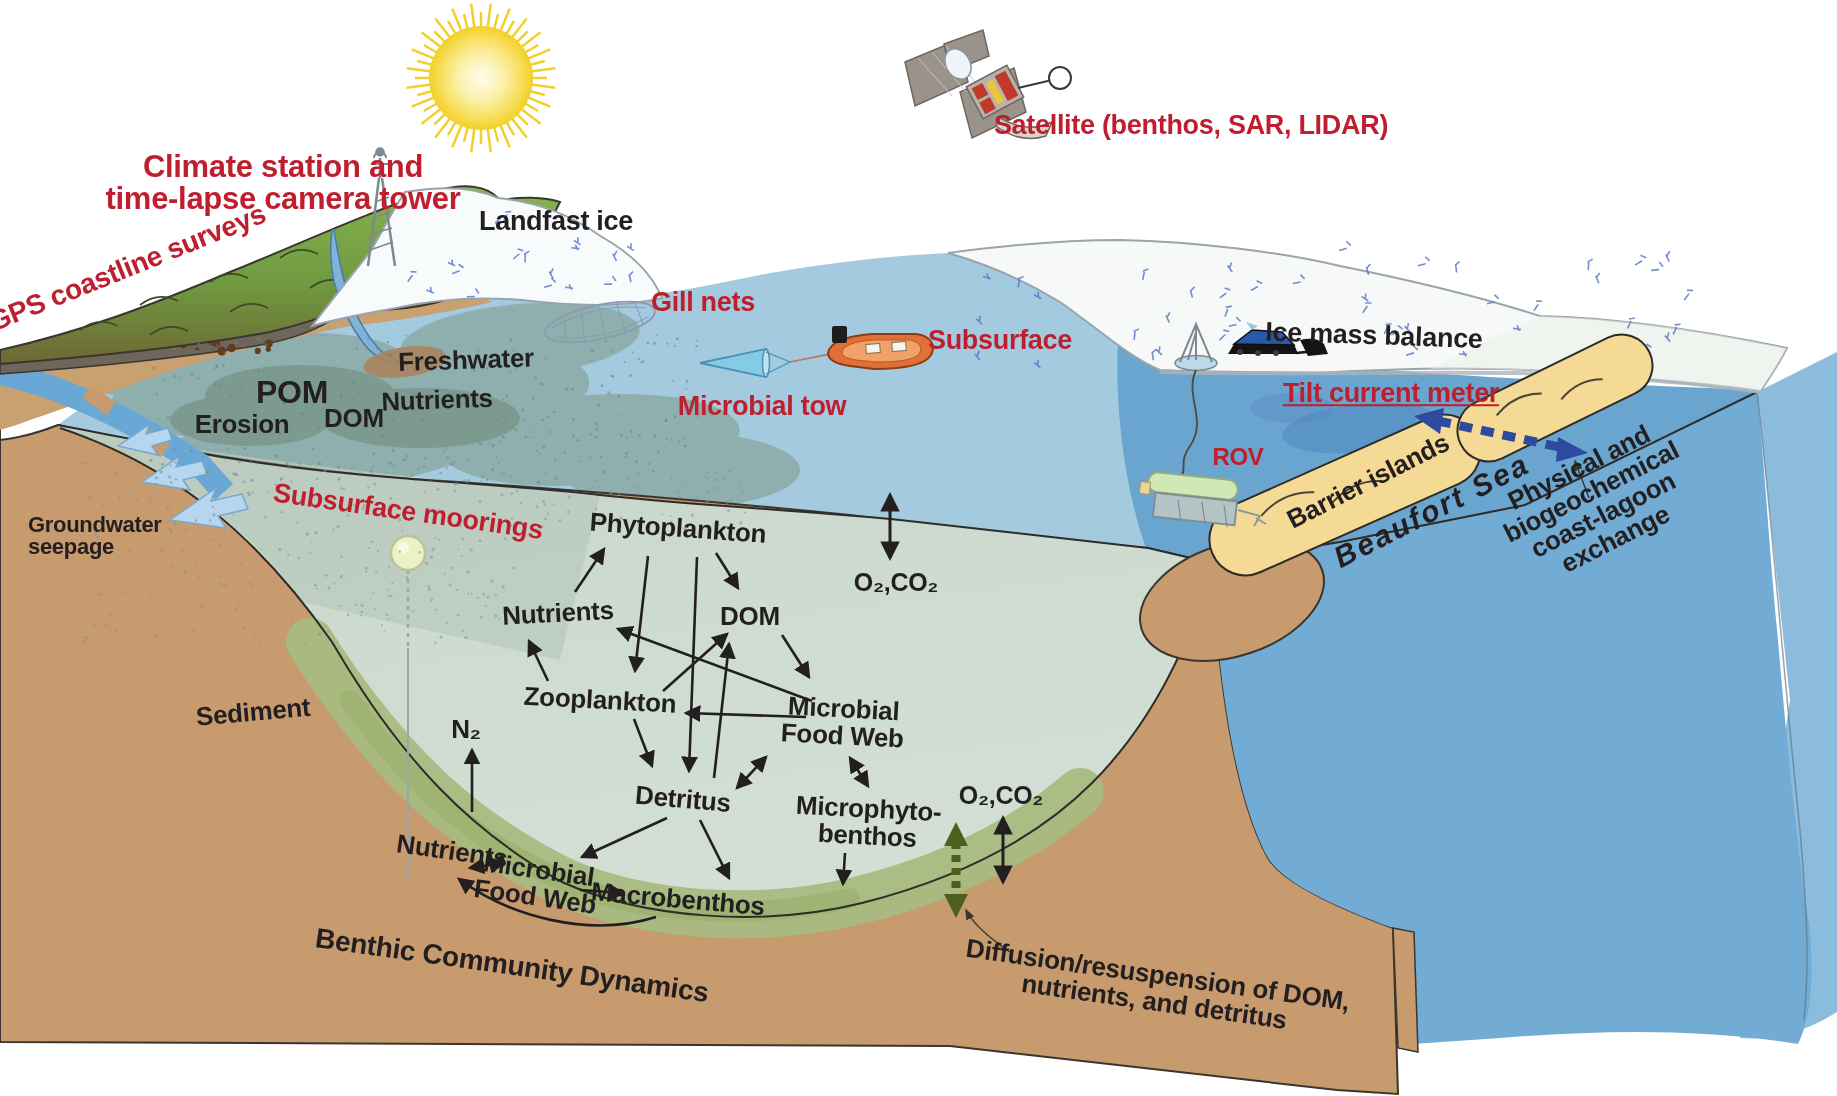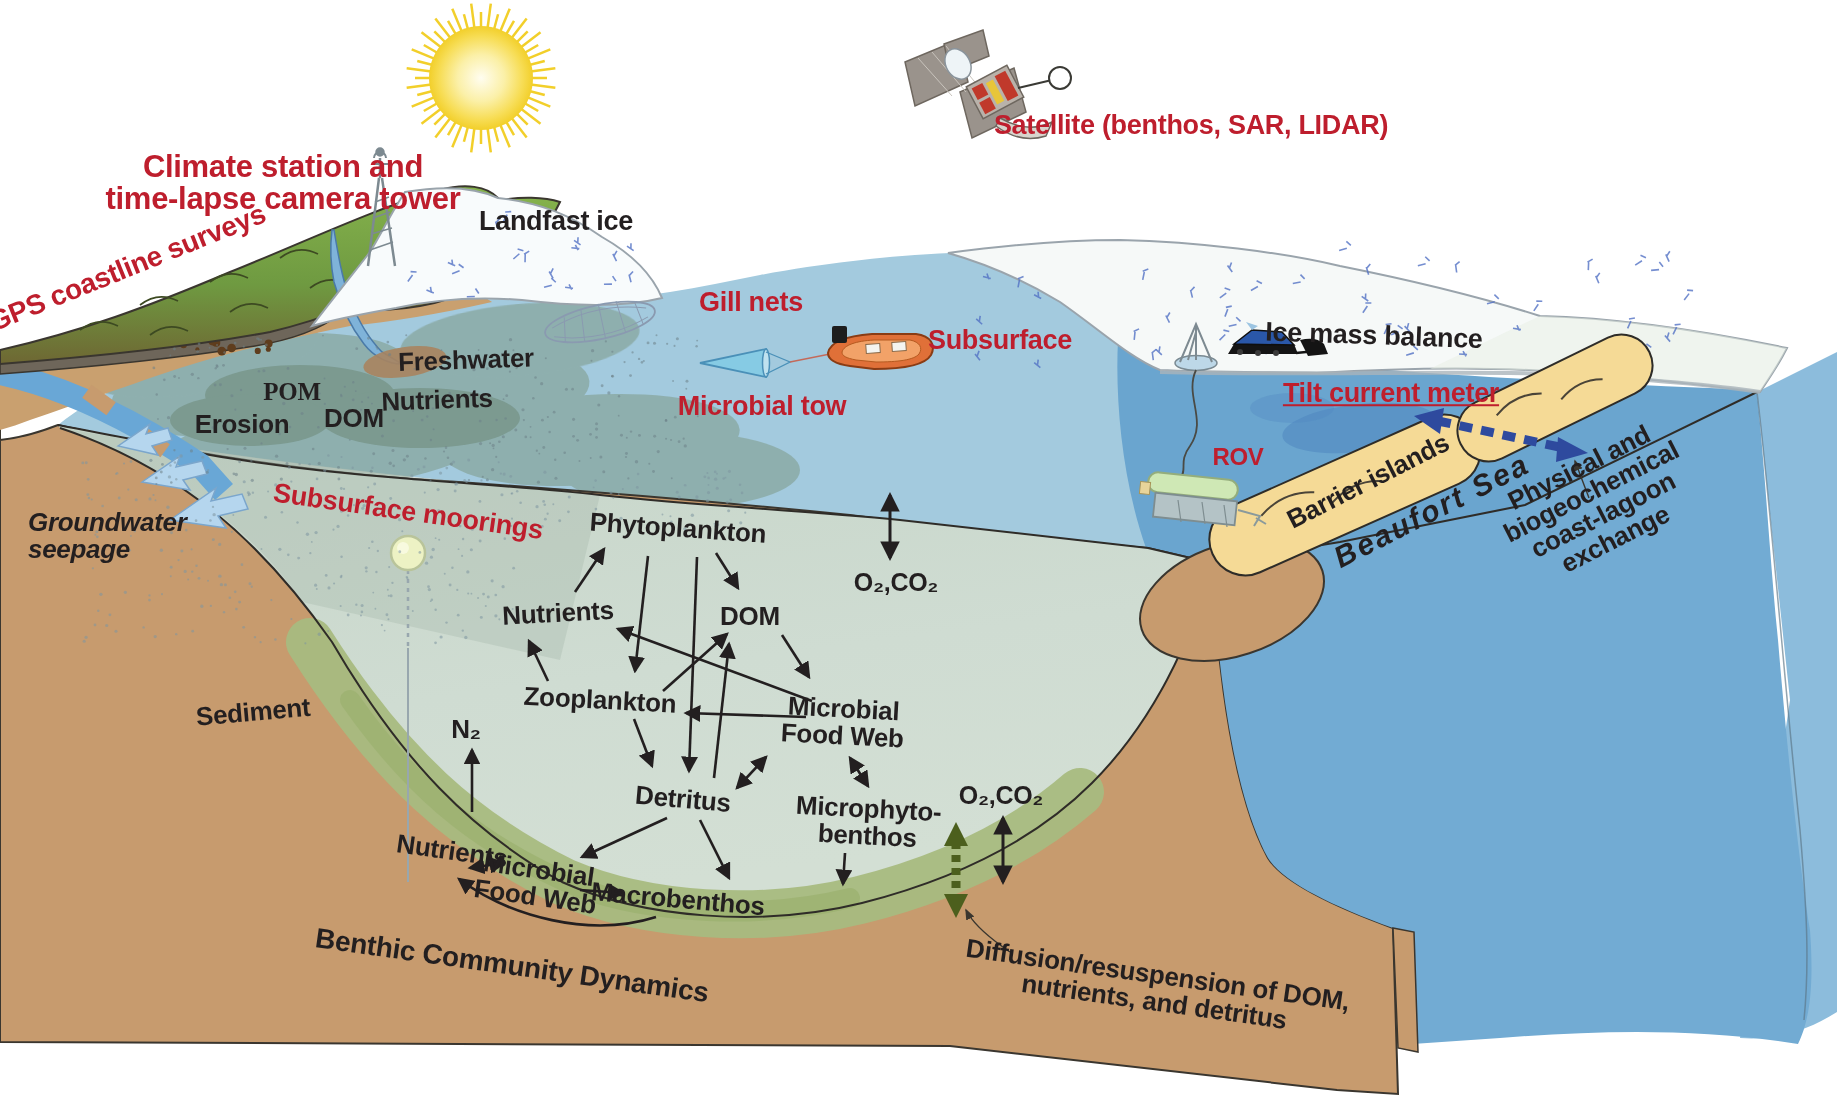--- a/index.html
+++ b/index.html
@@ -963,34 +963,34 @@
         <circle cx="593.6554298287516" cy="487.42846917241275" r="0.9037517432140894" fill="#7d96a0" opacity="0.55"></circle>
         <circle cx="708.4701072696923" cy="484.8937952308421" r="0.900219263509018" fill="#7d96a0" opacity="0.55"></circle>
       </g>
 </svg>
 
 <div id="labels">
       <div class="lbl red" style="left: 283px; top: 183px; font-size: 31px; transform: translate(-50%, -50%) rotate(0deg);">Climate station and
 time-lapse camera tower</div>
       <div class="lbl red" style="left: 118px; top: 272px; font-size: 28px; transform: translate(-50%, -50%) rotate(-22deg);">DGPS coastline surveys</div>
       <div class="lbl red" style="left: 1191px; top: 126px; font-size: 27px; transform: translate(-50%, -50%) rotate(0deg);">Satellite (benthos, SAR, LIDAR)</div>
-      <div class="lbl red" style="left: 703px; top: 303px; font-size: 27px; transform: translate(-50%, -50%) rotate(0deg); margin-left: 48px;">Gill nets</div>
+      <div class="lbl red" style="left: 703px; top: 303px; font-size: 27px; transform: translate(-50%, -50%) rotate(0deg);">Gill nets</div>
       <div class="lbl red" style="left: 762px; top: 407px; font-size: 27px; transform: translate(-50%, -50%) rotate(0deg);">Microbial tow</div>
       <div class="lbl red" style="left: 1000px; top: 341px; font-size: 27px; transform: translate(-50%, -50%) rotate(0deg);">Subsurface</div>
       <div class="lbl red" style="left: 1391px; top: 394px; font-size: 27px; transform: translate(-50%, -50%) rotate(0deg); text-decoration: underline;">Tilt current meter</div>
       <div class="lbl red" style="left: 1238px; top: 457px; font-size: 24px; transform: translate(-50%, -50%) rotate(0deg);">ROV</div>
       <div class="lbl red" style="left: 408px; top: 512px; font-size: 27px; transform: translate(-50%, -50%) rotate(8deg);">Subsurface moorings</div>
       <div class="lbl" style="left: 556px; top: 222px; font-size: 27px; transform: translate(-50%, -50%) rotate(0deg);">Landfast ice</div>
       <div class="lbl" style="left: 1374px; top: 336px; font-size: 27px; transform: translate(-50%, -50%) rotate(2deg);">Ice mass balance</div>
       <div class="lbl" style="left: 466px; top: 360px; font-size: 26px; transform: translate(-50%, -50%) rotate(-2deg);">Freshwater</div>
       <div class="lbl" style="left: 437px; top: 400px; font-size: 26px; transform: translate(-50%, -50%) rotate(-2deg);">Nutrients</div>
-      <div class="lbl" style="left: 292px; top: 392px; font-size: 25px; transform: translate(-50%, -50%) rotate(0deg); font-family: Liberation Serif, serif;">POM</div>
+      <div class="lbl" style="left: 292px; top: 392px; font-size: 32px; transform: translate(-50%, -50%) rotate(0deg);">POM</div>
       <div class="lbl" style="left: 354px; top: 418px; font-size: 26px; transform: translate(-50%, -50%) rotate(0deg);">DOM</div>
       <div class="lbl" style="left: 242px; top: 424px; font-size: 26px; transform: translate(-50%, -50%) rotate(0deg);">Erosion</div>
-      <div class="lbl left" style="left: 28px; top: 536px; font-size: 26px; transform: translate(0px, -50%) rotate(0deg); font-style: italic;">Groundwater
+      <div class="lbl left" style="left: 28px; top: 536px; font-size: 22px; transform: translate(0px, -50%) rotate(0deg);">Groundwater
 seepage</div>
       <div class="lbl" style="left: 253px; top: 712px; font-size: 26px; transform: translate(-50%, -50%) rotate(-5deg);">Sediment</div>
       <div class="lbl" style="left: 678px; top: 528px; font-size: 26px; transform: translate(-50%, -50%) rotate(4deg);">Phytoplankton</div>
       <div class="lbl" style="left: 558px; top: 613px; font-size: 26px; transform: translate(-50%, -50%) rotate(-3deg);">Nutrients</div>
       <div class="lbl" style="left: 750px; top: 616px; font-size: 26px; transform: translate(-50%, -50%) rotate(0deg);">DOM</div>
       <div class="lbl" style="left: 600px; top: 700px; font-size: 26px; transform: translate(-50%, -50%) rotate(3deg);">Zooplankton</div>
       <div class="lbl" style="left: 843px; top: 722px; font-size: 26px; transform: translate(-50%, -50%) rotate(3deg);">Microbial
 Food Web</div>
       <div class="lbl" style="left: 466px; top: 729px; font-size: 26px; transform: translate(-50%, -50%) rotate(0deg);">N₂</div>
       <div class="lbl" style="left: 683px; top: 799px; font-size: 26px; transform: translate(-50%, -50%) rotate(5deg);">Detritus</div>

